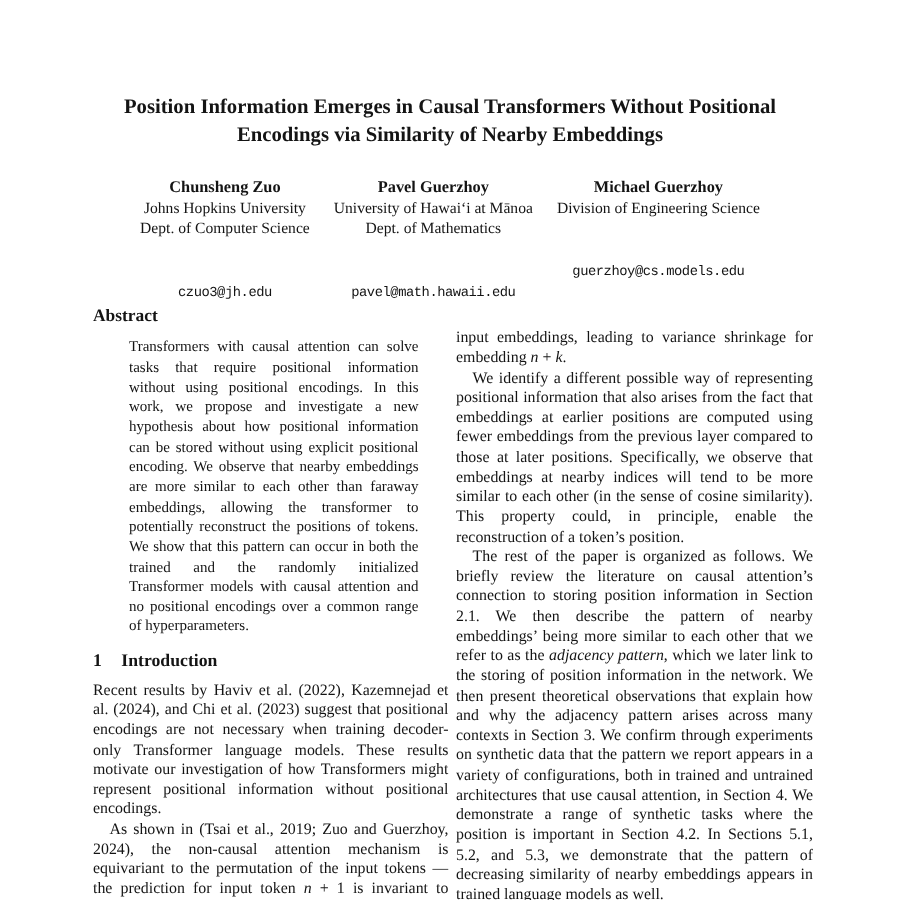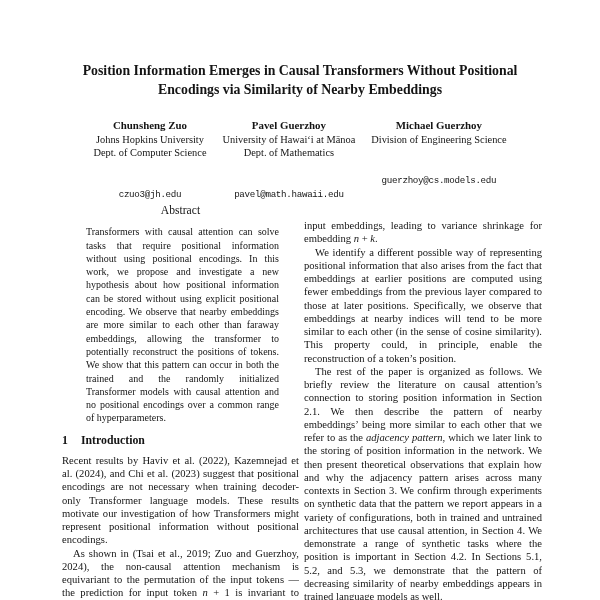--- a/index.html
+++ b/index.html
@@ -55,22 +55,22 @@
     font-size: 10.6px;
     line-height: 13.25px;
     overflow: hidden;
     hyphens: auto;
     -webkit-hyphens: auto;
   }
   .col-left  { left: 62px;  width: 237px; top: 204px; }
   .col-right { left: 304px; width: 238px; top: 219px; }
 
   .abs-heading {
-    text-align: center;
-    font-weight: normal;
+    text-align: left;
+    font-weight: bold;
     font-size: 11.6px;
     margin: 0 0 8px 0;
   }
   .abs-body {
     margin: 0 20px 0 24px;
     font-size: 10px;
     line-height: 13.3px;
   }
   .sec-heading {
     font-weight: bold;

